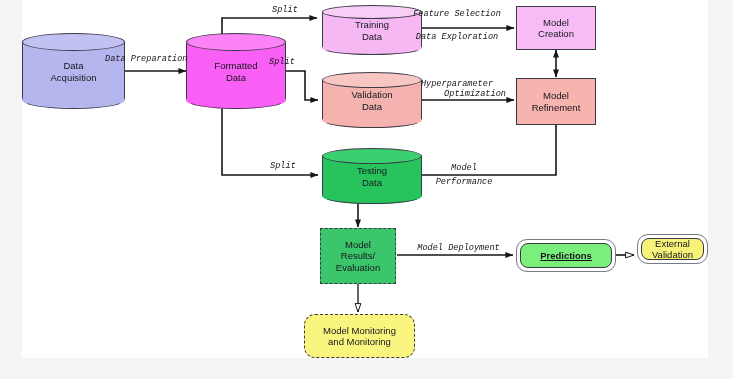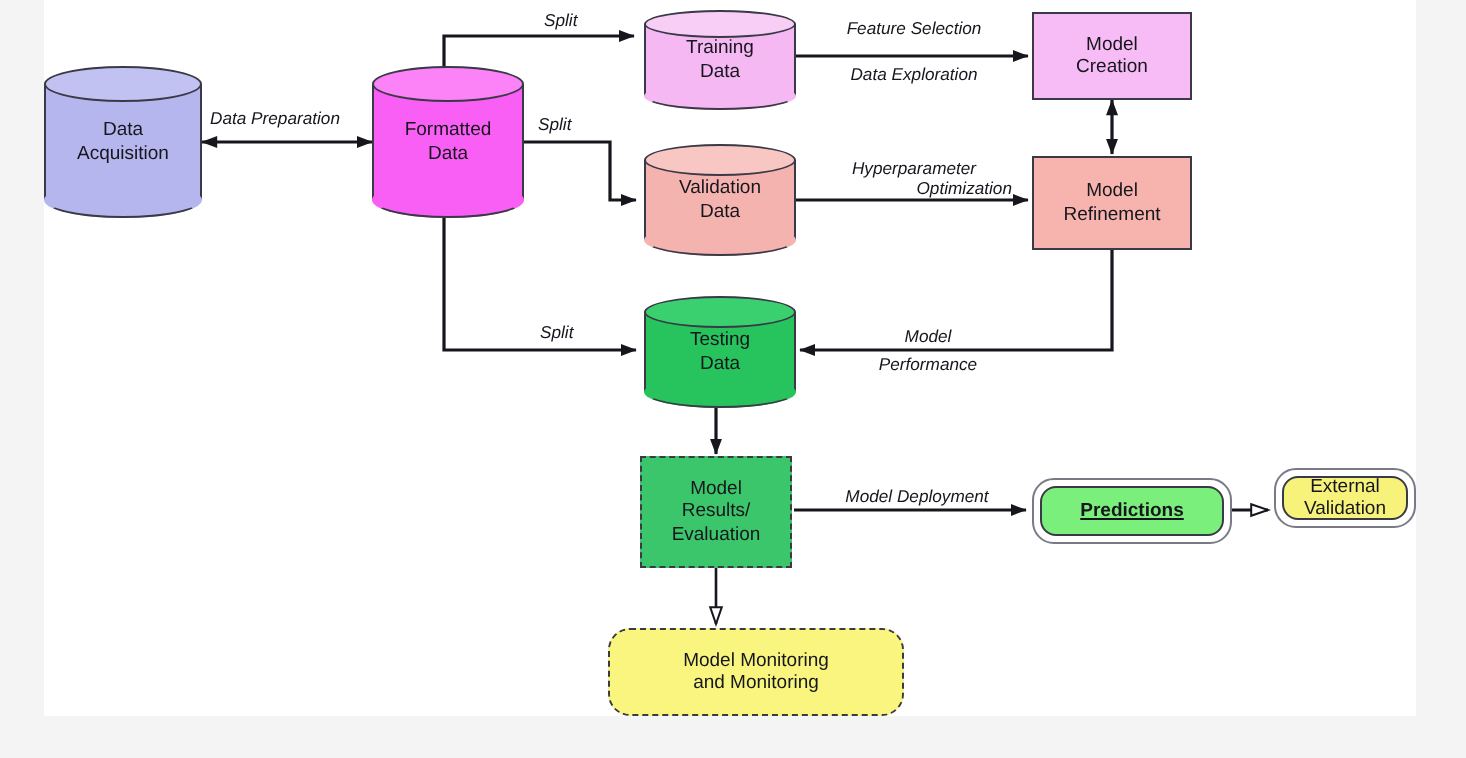--- a/index.html
+++ b/index.html
@@ -3,21 +3,21 @@
 <meta charset="utf-8">
 <title>ML Workflow Diagram</title>
 <style>
   html,body{margin:0;padding:0;background:#f7f7f8;}
   body{font-family:"Liberation Sans","DejaVu Sans",sans-serif;}
   #page{position:relative;width:733px;height:379px;background:#f4f4f5;overflow:hidden;}
   #canvas{position:absolute;left:22px;top:0px;width:686px;height:358px;background:#ffffff;}
   #svg-layer{position:absolute;left:0;top:0;width:733px;height:379px;}
 
   
-  .cyl{position:absolute;}
+  .cyl{position:absolute;padding-left:24px;}
   .cyl .body{position:absolute;left:0;right:0;top:9px;bottom:9px;
              border-left:1.4px solid #3a3a46;border-right:1.4px solid #3a3a46;}
   .cyl .top{position:absolute;left:0;right:0;top:0;height:18px;border-radius:50%;
             border:1.4px solid #3a3a46;box-sizing:border-box;}
   .cyl .bot{position:absolute;left:0;right:0;bottom:0;height:18px;border-radius:50%;
             border:1.4px solid #3a3a46;box-sizing:border-box;
             border-top-color:transparent;border-left-color:transparent;border-right-color:transparent;}
   .cyl .botfill{position:absolute;left:0;right:0;bottom:0;height:18px;border-radius:50%;}
   .cyl .lbl{position:absolute;left:0;right:0;top:50%;transform:translateY(-50%);
             text-align:center;font-size:9.5px;color:#16161d;line-height:11.5px;z-index:4;}
@@ -30,21 +30,21 @@
 
   
   .dbl{position:absolute;box-sizing:border-box;border:1.4px solid #7a7a86;
        border-radius:11px;background:#ffffff;padding:3px;}
   .dbl > .inner{width:100%;height:100%;box-sizing:border-box;border:1.4px solid #3a3a46;
        border-radius:8px;display:flex;align-items:center;justify-content:center;
        text-align:center;font-size:9.5px;color:#16161d;line-height:11.5px;}
   .dbl > .inner.bold{font-weight:bold;text-decoration:underline;}
 
   .edgelabel{position:absolute;font-style:italic;font-size:8.6px;color:#16161d;
-             white-space:nowrap;line-height:10px;}
+             white-space:nowrap;line-height:10px;font-family:Liberation Mono, monospace;}
   .edgelabel.ctr{text-align:center;}
 </style>
 </head>
 <body>
 
 <div id="page">
   <div id="canvas"></div>
 
   <svg id="svg-layer" viewBox="0 0 733 379" xmlns="http://www.w3.org/2000/svg">
     <defs>
@@ -171,21 +171,21 @@
 
   <div class="dbl" style="left:637px;top:234px;width:71px;height:30px;">
     <div class="inner" style="background:#f7f279;">
       <div>
         <div>External</div>
         <div>Validation</div>
       </div>
     </div>
   </div>
 
-  <div class="rect dashed" style="left:304px;top:314px;width:148px;height:44px;background:#f9f57e;border-radius:11px;">
+  <div class="rect dashed" style="left:304px;top:314px;width:111px;height:44px;background:#f9f57e;border-radius:11px;">
     <div>
       <div>Model Monitoring</div>
       <div>and Monitoring</div>
     </div>
   </div>
 
   <div class="edgelabel" style="left:105px;top:54px;">Data Preparation</div>
 
   <div class="edgelabel" style="left:272px;top:5px;">Split</div>
 

